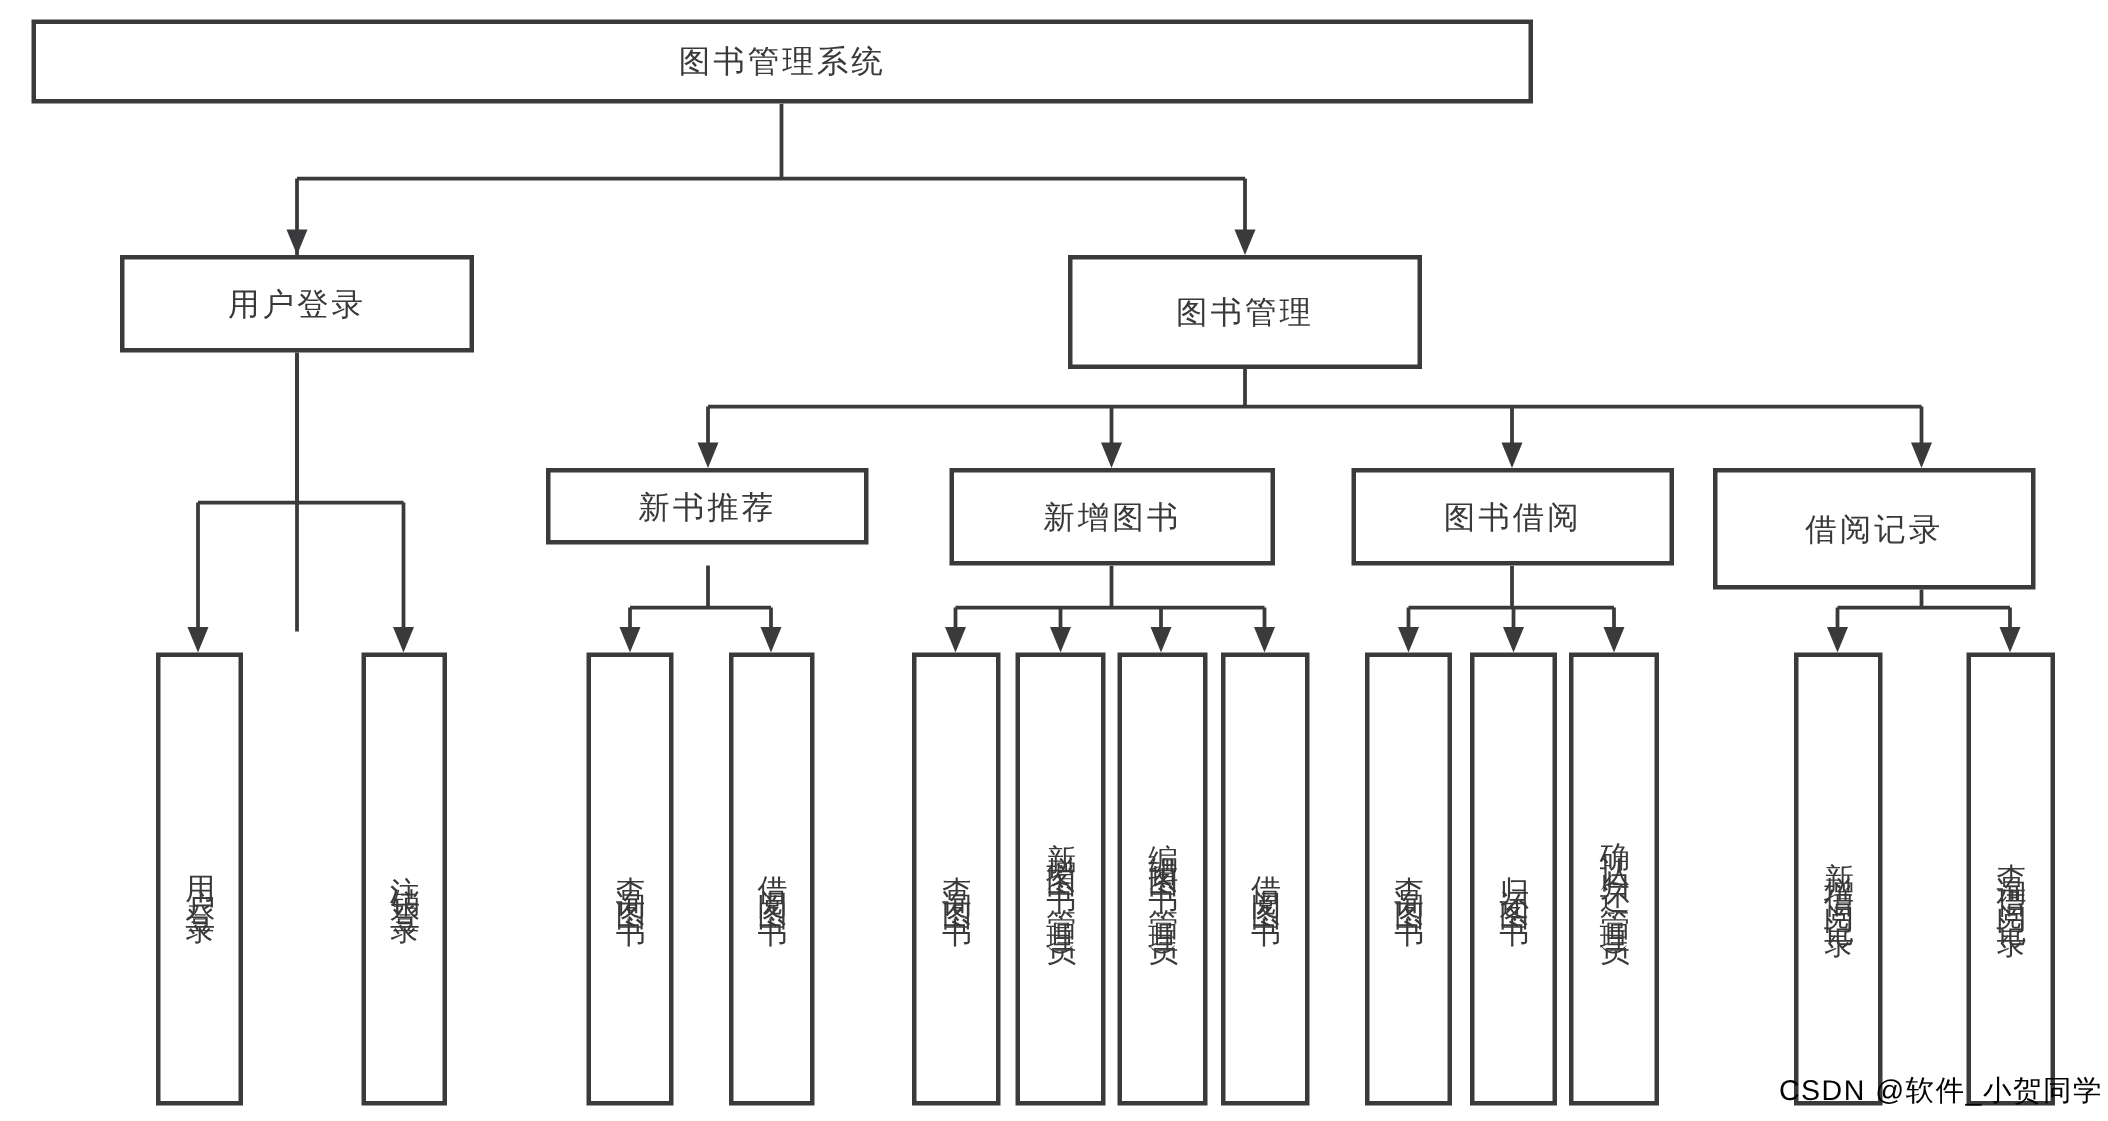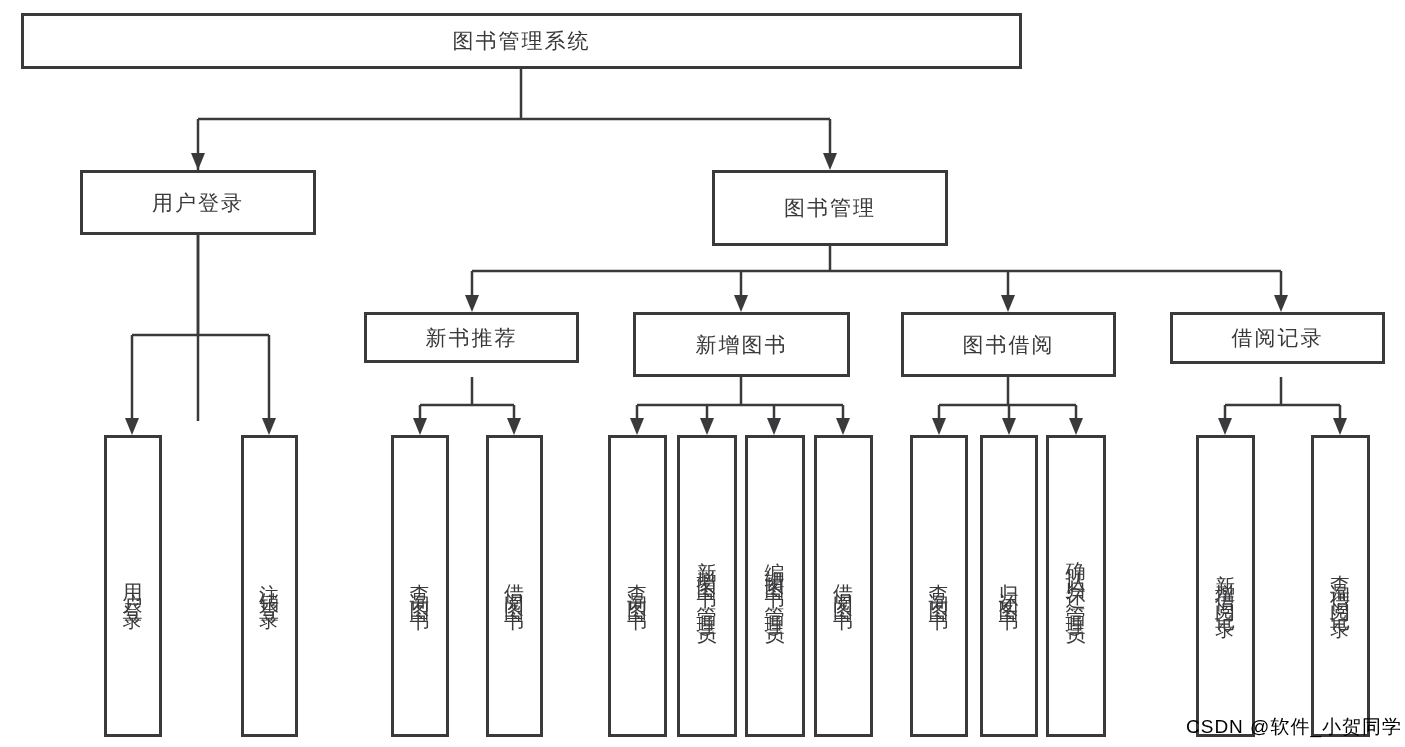--- a/index.html
+++ b/index.html
@@ -107,21 +107,21 @@
 
   <div class="node hnode" style="left:364px;top:312px;width:215px;height:51px">
     <span class="lbl">新书推荐</span>
   </div>
   <div class="node hnode" style="left:633px;top:312px;width:217px;height:65px">
     <span class="lbl">新增图书</span>
   </div>
   <div class="node hnode" style="left:901px;top:312px;width:215px;height:65px">
     <span class="lbl">图书借阅</span>
   </div>
-  <div class="node hnode" style="left:1170px;top:312px;width:215px;height:52px">
+  <div class="node hnode" style="left:1142px;top:312px;width:215px;height:81px">
     <span class="lbl">借阅记录</span>
   </div>
 
   <div class="node vnode" style="left:104px;top:435px;width:58px;height:302px">
     <span class="lbl">用户登录</span>
   </div>
   <div class="node vnode" style="left:241px;top:435px;width:57px;height:302px">
     <span class="lbl">注销登录</span>
   </div>
 

